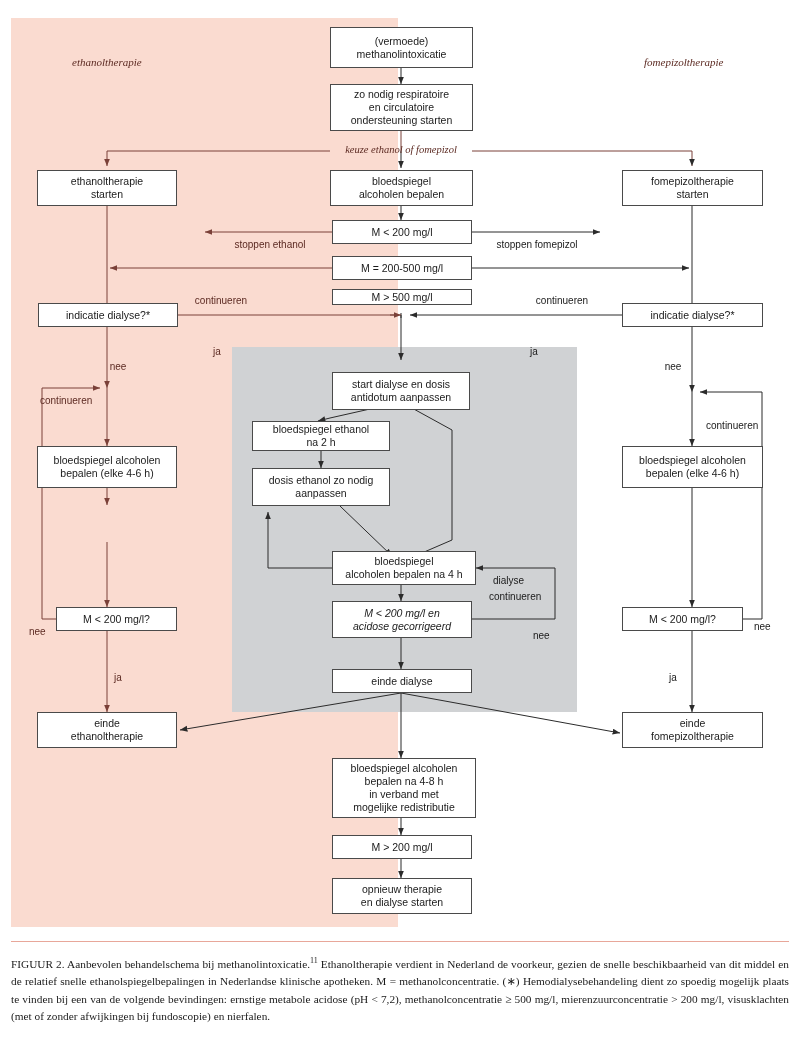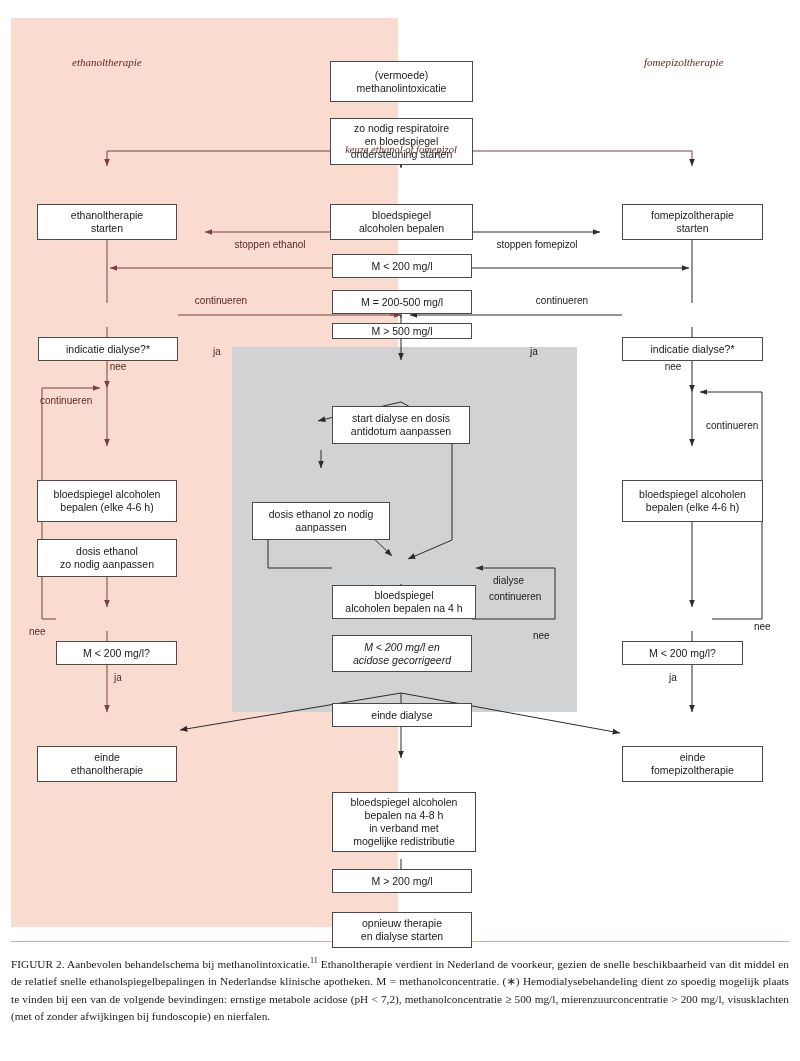--- a/index.html
+++ b/index.html
@@ -49,21 +49,20 @@
     border: 1px solid #4a4a4a;
     display: flex;
     align-items: center;
     justify-content: center;
     text-align: center;
     font-size: 10.5px;
     line-height: 13px;
     padding: 2px 4px;
     white-space: pre-line;
     z-index: 3;
-    margin-top: 34px;
   }
   
   .lbl {
     position: absolute;
     font-size: 10px;
     line-height: 12px;
     color: #1a1a1a;
     white-space: nowrap;
     z-index: 4;
     margin-top: 24px;
@@ -210,21 +209,21 @@
     </g>
   </svg>
 
   <div class="hdr" style="left:72px; top:56px;">ethanoltherapie</div>
   <div class="hdr" style="left:644px; top:56px;">fomepizoltherapie</div>
 
   <div class="node" style="left:330px; top:27px; width:143px; height:41px;">(vermoede)
 methanolintoxicatie</div>
 
   <div class="node" style="left:330px; top:84px; width:143px; height:47px;">zo nodig respiratoire
-en bloedspiegel
+en circulatoire
 ondersteuning starten</div>
 
   <div class="choice-lbl" style="left:401px; top:144px;">keuze ethanol of fomepizol</div>
 
   <div class="node" style="left:37px; top:170px; width:140px; height:36px;">ethanoltherapie
 starten</div>
 
   <div class="node" style="left:330px; top:170px; width:143px; height:36px;">bloedspiegel
 alcoholen bepalen</div>
 
@@ -237,37 +236,37 @@
 
   <div class="node" style="left:332px; top:289px; width:140px; height:16px;">M &gt; 500 mg/l</div>
 
   <div class="node" style="left:38px; top:303px; width:140px; height:24px;">indicatie dialyse?*</div>
 
   <div class="node" style="left:622px; top:303px; width:141px; height:24px;">indicatie dialyse?*</div>
 
   <div class="node" style="left:332px; top:372px; width:138px; height:38px;">start dialyse en dosis
 antidotum aanpassen</div>
 
+  <div class="node" style="left:252px; top:421px; width:138px; height:30px;">bloedspiegel ethanol
+na 2 h</div>
 
   <div class="node" style="left:252px; top:468px; width:138px; height:38px;">dosis ethanol zo nodig
 aanpassen</div>
 
   <div class="node" style="left:332px; top:551px; width:144px; height:34px;">bloedspiegel
 alcoholen bepalen na 4 h</div>
 
   <div class="node" style="left:332px; top:601px; width:140px; height:37px;font-style:italic;">M &lt; 200 mg/l en
 acidose gecorrigeerd</div>
 
   <div class="node" style="left:332px; top:669px; width:140px; height:24px;">einde dialyse</div>
 
   <div class="node" style="left:37px; top:446px; width:140px; height:42px;">bloedspiegel alcoholen
 bepalen (elke 4-6 h)</div>
 
-  <div class="node" style="left:37px; top:505px; width:140px; height:38px;">dosis ethanol
-zo nodig aanpassen</div>
 
   <div class="node" style="left:56px; top:607px; width:121px; height:24px;">M &lt; 200 mg/l?</div>
 
   <div class="node" style="left:37px; top:712px; width:140px; height:36px;">einde
 ethanoltherapie</div>
 
   <div class="node" style="left:622px; top:446px; width:141px; height:42px;">bloedspiegel alcoholen
 bepalen (elke 4-6 h)</div>
 
   <div class="node" style="left:622px; top:607px; width:121px; height:24px;">M &lt; 200 mg/l?</div>

